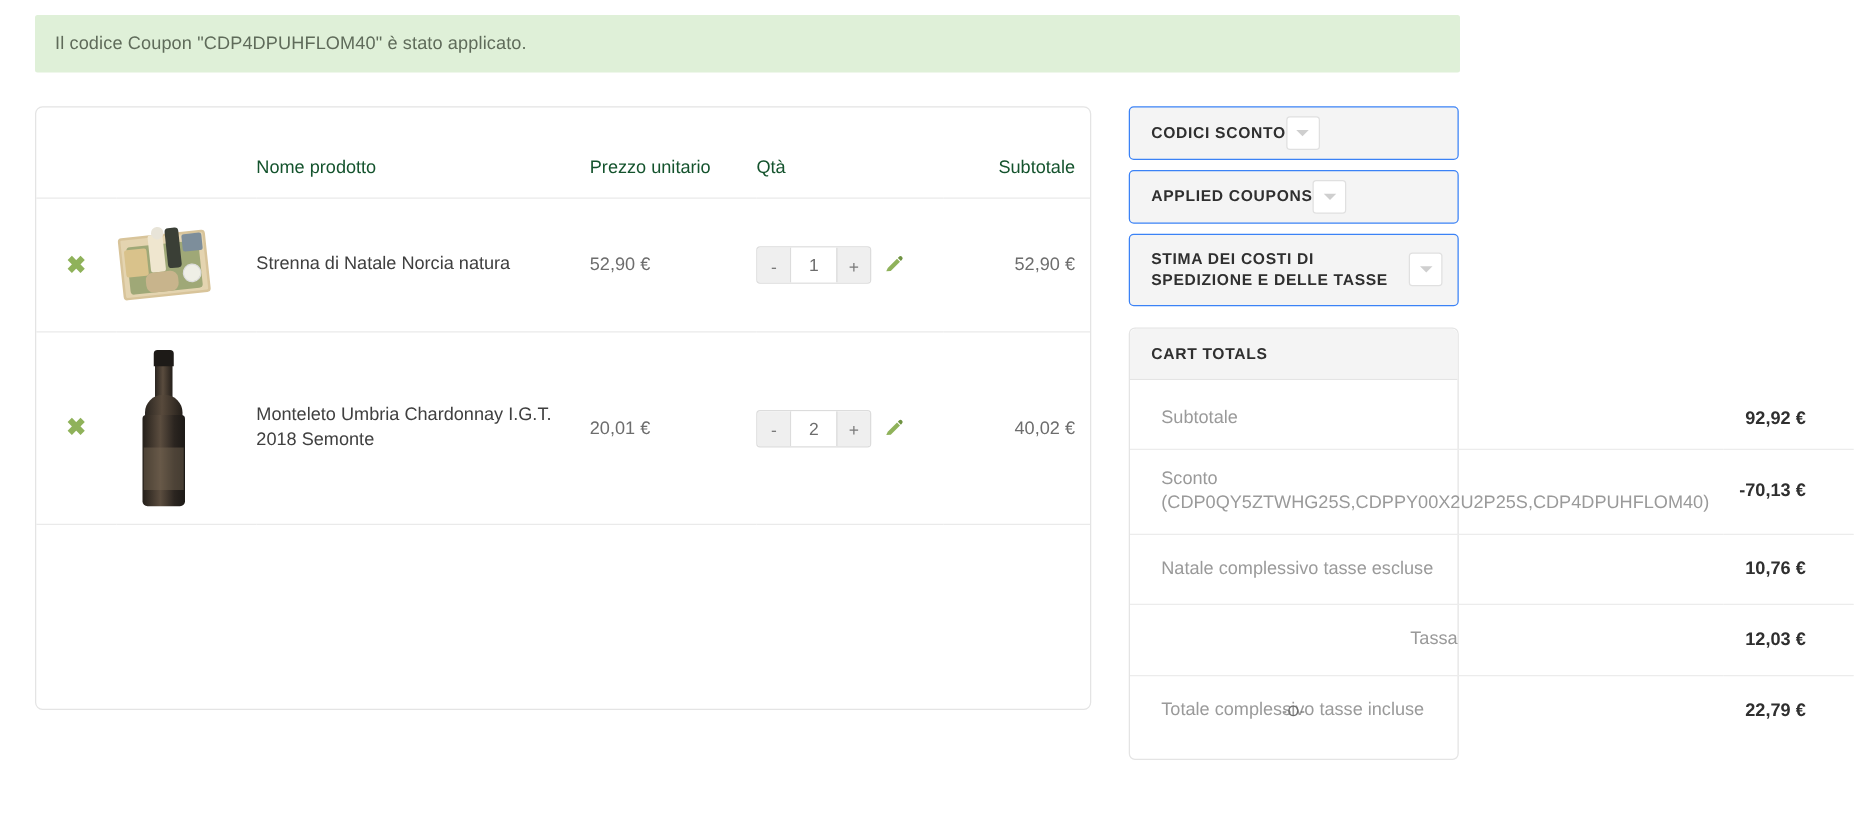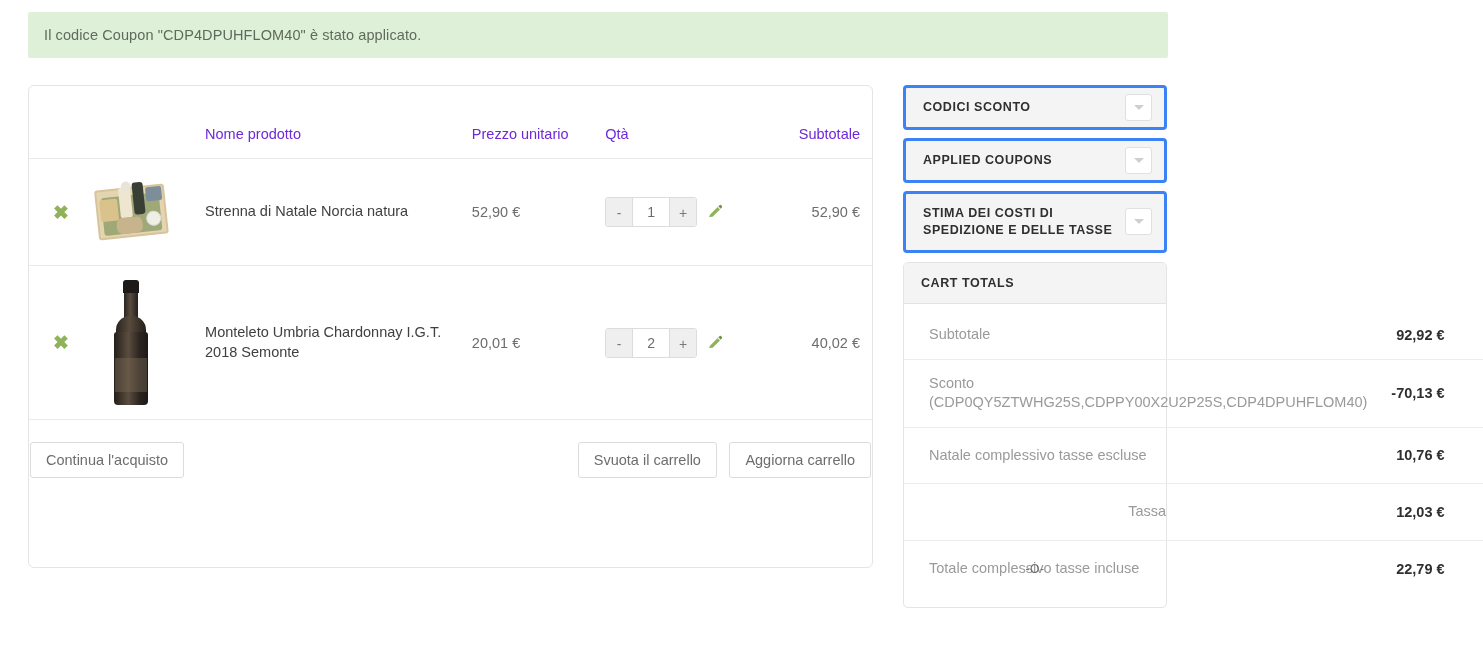--- a/index.html
+++ b/index.html
@@ -35,21 +35,21 @@
     left: 28px; top: 85px;
     width: 845px; height: 483px;
     border: 1px solid #e4e4e4;
     border-radius: 6px;
     background: #fff;
   }
   .cart-table { width: 100%; border-collapse: collapse; }
   .cart-table th {
     font-weight: normal;
     font-size: 14.5px;
-    color: #6d28d9;
+    color: #14532d;
     padding: 0 0 16px 0;
     vertical-align: bottom;
     text-align: left;
   }
   .cart-head-row th { padding-top: 40px; }
   .th-remove { width: 60px; }
   .th-thumb  { width: 105px; }
   .th-name   { width: 250px; }
   .th-price  { width: 125px; text-align: left !important; }
   .th-qty    { width: 140px; text-align: left !important; }
@@ -186,25 +186,25 @@
     cursor: pointer;
     font-family: "Liberation Sans", sans-serif;
   }
   .actions-right { text-align: right; }
   .actions-right .btn-light { margin-left: 8px; }
 
   
   .side { position: absolute; left: 903px; top: 85px; width: 264px; }
   .accordion {
     background: #f4f4f4;
-    border: 3px solid #3b82f6;
+    border: 1px solid #3b82f6;
     border-radius: 4px;
     margin-bottom: 8px;
     display: flex; align-items: center;
-    justify-content: space-between;
+    justify-content: flex-start;
     padding: 0 12px 0 17px;
     min-height: 43px;
   }
   .accordion-title {
     font-size: 12.5px;
     font-weight: bold;
     letter-spacing: .55px;
     color: #2f2f2f;
     line-height: 1.35;
     padding: 11px 0;
@@ -390,29 +390,20 @@
                 <svg viewBox="0 0 16 16" width="16" height="16">
                   <path d="M2 13 L3.2 10.4 L10.6 3 L13 5.4 L5.6 12.8 Z" fill="#8fb25a"></path>
                   <path d="M11.3 2.3 L13.7 4.7 L14.6 3.8 A1.3 1.3 0 0 0 12.2 1.4 Z" fill="#6f9342"></path>
                 </svg>
               </span>
             </div>
           </td>
           <td class="td-sub">40,02 €</td>
         </tr>
 
-        <tr class="actions-row">
-          <td colspan="3">
-            <button class="btn-light">Continua l'acquisto</button>
-          </td>
-          <td colspan="3" class="actions-right">
-            <button class="btn-light">Svuota il carrello</button>
-            <button class="btn-light">Aggiorna carrello</button>
-          </td>
-        </tr>
       </tbody>
     </table>
   </div>
 
   <div class="side">
     <div class="accordion">
       <div class="accordion-title">CODICI SCONTO</div>
       <div class="acc-toggle">
         <span class="chev"></span>
       </div>

